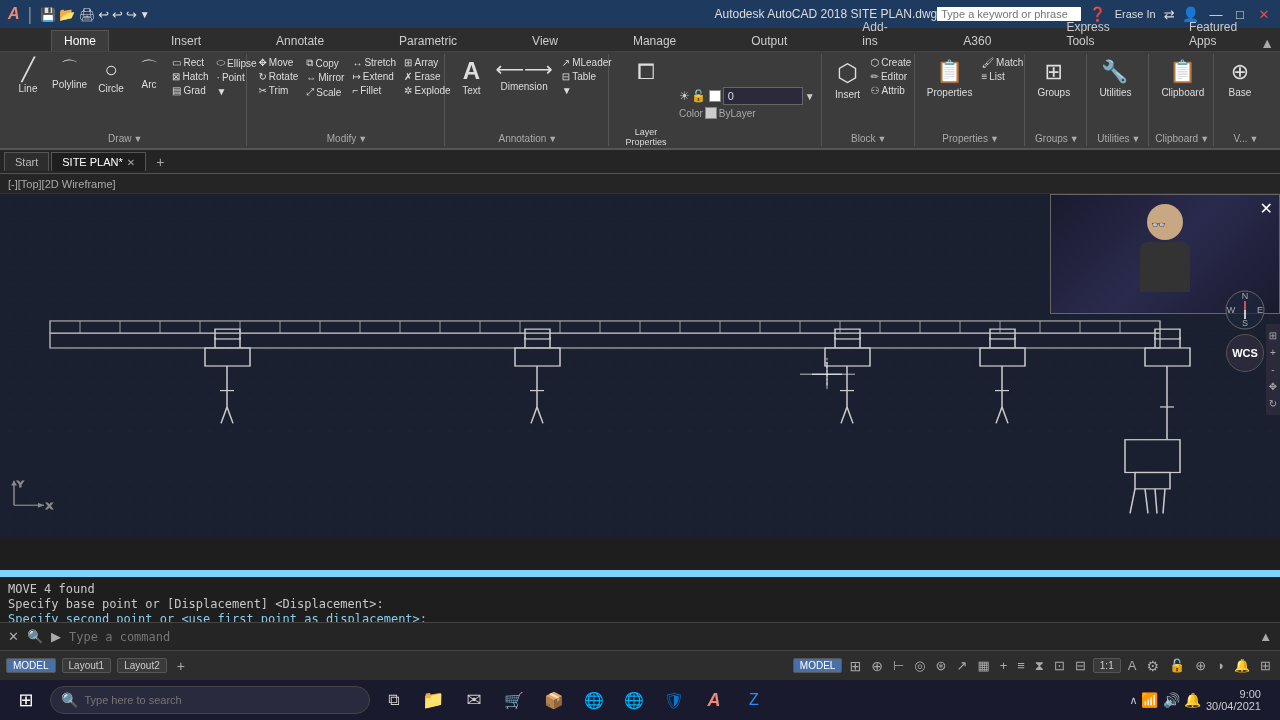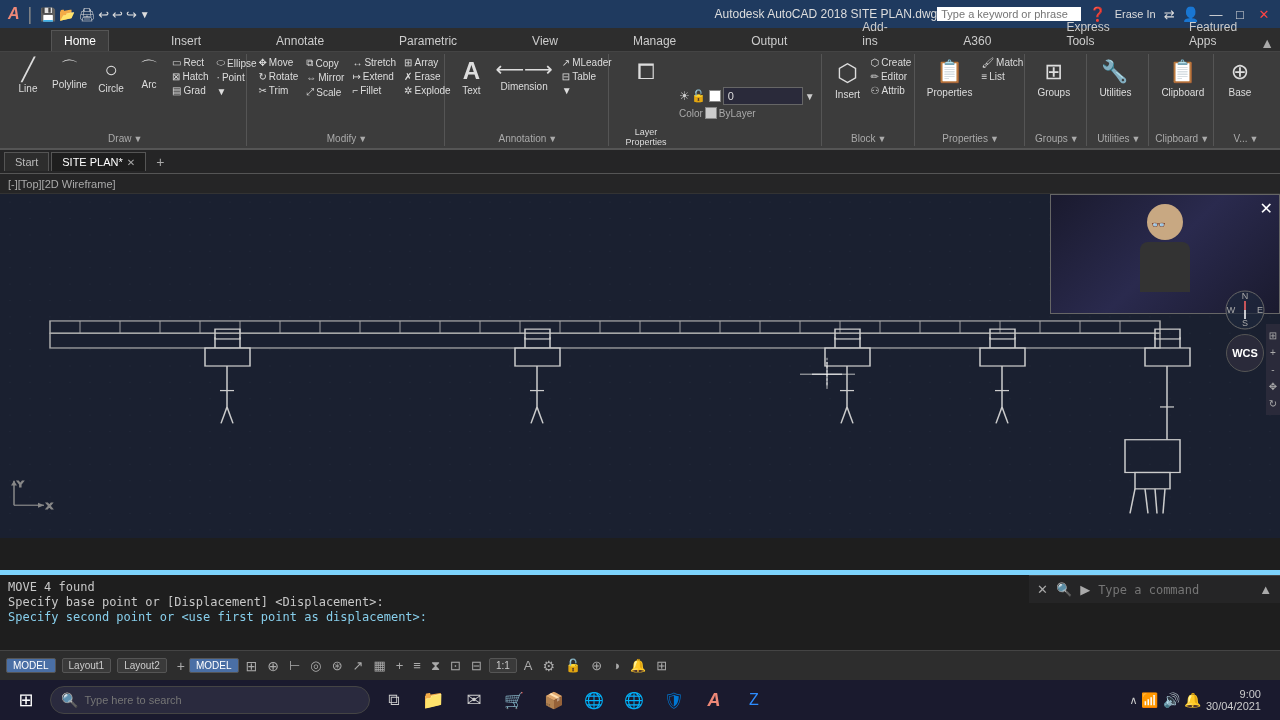--- a/index.html
+++ b/index.html
@@ -164,23 +164,23 @@
       position: absolute;
       top: 0; left: 0;
       width: 100%;
       height: 100%;
     }
 
     
     #command-area {
       height: 80px;
       background: #1e1e1e;
-      border-top: 5px solid #7dd3fc;
-      display: flex;
-      flex-direction: row;
+      border-top: 7px solid #7dd3fc;
+      display: flex;
+      flex-direction: column;
       margin-top: 32px;
     }
     #command-output {
       flex: 1;
       padding: 4px 8px;
       font-size: 12px;
       color: #ccc;
       font-family: monospace;
       overflow: hidden;
     }
@@ -202,20 +202,21 @@
       font-family: monospace;
       padding: 0 4px;
     }
 
     
     #status-bar {
       height: 30px;
       background: #2d2d2d;
       display: flex;
       align-items: center;
+      justify-content: space-between;
       padding: 0 6px;
       border-top: 1px solid #444;
       font-size: 11px;
       color: #aaa;
     }
     #status-bar .left { display: flex; align-items: center; gap: 6px; }
     #status-bar .right { display: flex; align-items: center; gap: 4px; }
     .status-btn {
       padding: 1px 6px;
       background: #3a3a3a;

